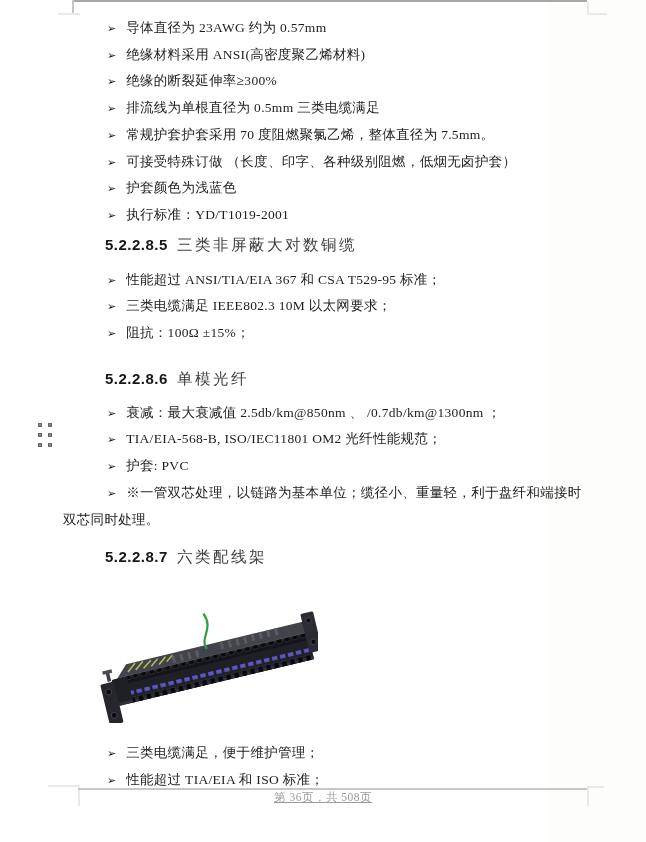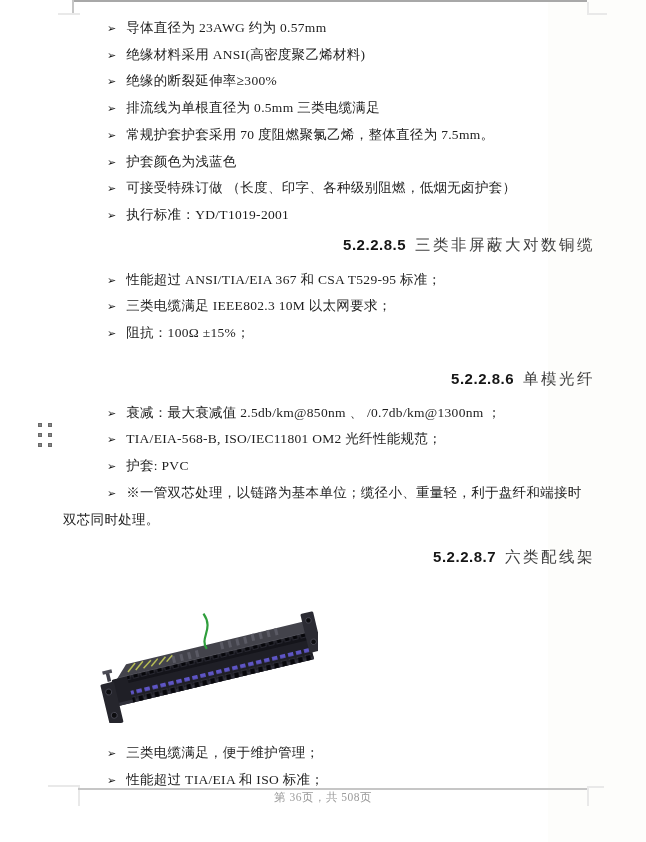--- a/index.html
+++ b/index.html
@@ -27,39 +27,39 @@
   
   .doc{
     position:absolute;left:63px;top:0;width:532px;
     padding-top:15px;color:#1d1d1d;font-size:13.5px;letter-spacing:0.3px;
   }
   .b{line-height:25.7px;text-indent:44px;}
   .arrow{
     font-family:"DejaVu Sans",sans-serif;font-size:11px;color:#101010;
     margin-right:10px;letter-spacing:0;
   }
-  .hd{margin-left:42px;line-height:29px;white-space:nowrap;text-align:right;}
+  .hd{margin-left:42px;line-height:29px;white-space:nowrap;}
   .hd .num{
     font-family:"Liberation Sans",sans-serif;font-weight:bold;
     font-size:15px;color:#161616;letter-spacing:0.5px;
   }
   .hd .ttl{font-size:15.5px;color:#3e3e3e;margin-left:9px;letter-spacing:2.5px;}
 
   .hd1{margin-top:1px;}
   .ul1{margin-top:7px;}
   .hd2{margin-top:17px;}
   .ul2{margin-top:6px;}
   .hd3{margin-top:10px;}
   .figure{margin-top:37px;margin-left:37px;width:218px;height:114px;}
   .ul3{margin-top:17px;}
 
   
   .footer-text{
     position:absolute;left:0;top:790px;width:646px;text-align:center;
-    font-size:11.5px;color:#9b9b9b;letter-spacing:0.5px;
+    font-size:11.5px;color:#9b9b9b;letter-spacing:0.5px;text-decoration:underline;
   }
 </style>
 </head>
 <body>
 
 <div class="page">
 
   <div class="mark dark" style="left:72px;top:0;width:515px;height:2px;"></div>
   <div class="mark mid" style="left:72px;top:0;width:1.5px;height:13px;"></div>
   <div class="mark light" style="left:58px;top:13px;width:22px;height:1.5px;"></div>
@@ -75,22 +75,22 @@
       <i></i>
   </div>
 
   <div class="doc">
 
     <div class="b"><span class="arrow">➢</span><span>导体直径为 23AWG 约为 0.57mm</span></div>
     <div class="b"><span class="arrow">➢</span><span>绝缘材料采用 ANSI(高密度聚乙烯材料)</span></div>
     <div class="b"><span class="arrow">➢</span><span>绝缘的断裂延伸率≥300%</span></div>
     <div class="b"><span class="arrow">➢</span><span>排流线为单根直径为 0.5mm 三类电缆满足</span></div>
     <div class="b"><span class="arrow">➢</span><span>常规护套护套采用 70 度阻燃聚氯乙烯，整体直径为 7.5mm。</span></div>
+    <div class="b"><span class="arrow">➢</span><span>可接受特殊订做 （长度、印字、各种级别阻燃，低烟无卤护套）</span></div>
     <div class="b"><span class="arrow">➢</span><span>护套颜色为浅蓝色</span></div>
-    <div class="b"><span class="arrow">➢</span><span>可接受特殊订做 （长度、印字、各种级别阻燃，低烟无卤护套）</span></div>
     <div class="b"><span class="arrow">➢</span><span>执行标准：YD/T1019-2001</span></div>
 
     <div class="hd hd1">
       <span class="num">5.2.2.8.5</span><span class="ttl">三类非屏蔽大对数铜缆</span>
     </div>
 
     <div class="ul1">
       <div class="b"><span class="arrow">➢</span><span>性能超过 ANSI/TIA/EIA 367 和 CSA T529-95 标准；</span></div>
       <div class="b"><span class="arrow">➢</span><span>三类电缆满足 IEEE802.3 10M 以太网要求；</span></div>
       <div class="b"><span class="arrow">➢</span><span>阻抗：100Ω ±15%；</span></div>

